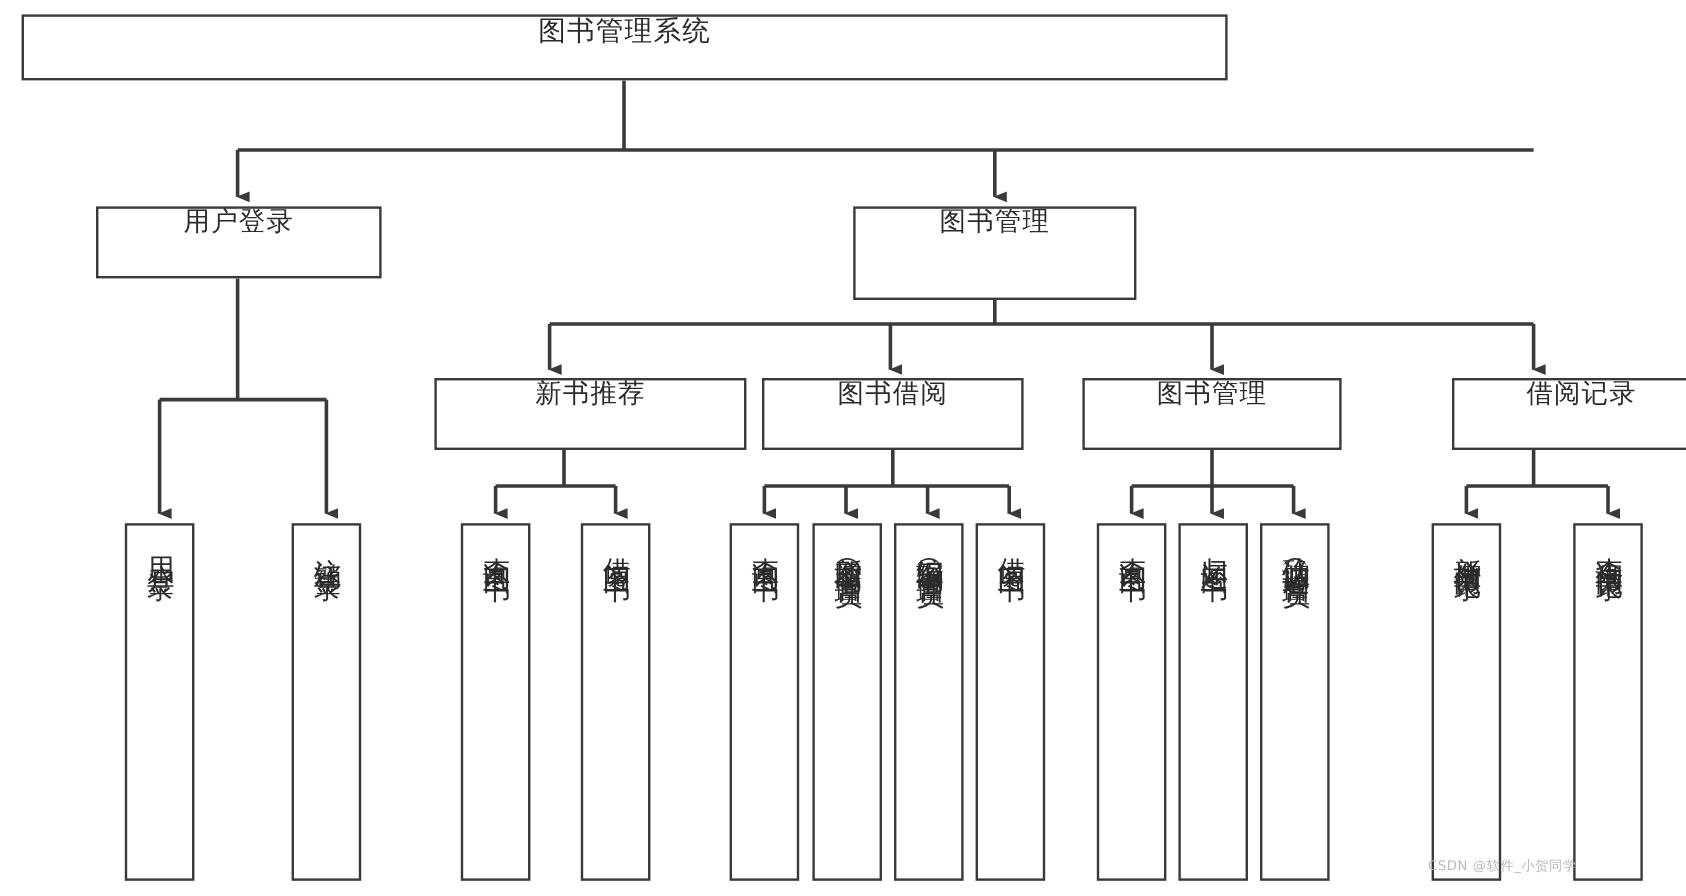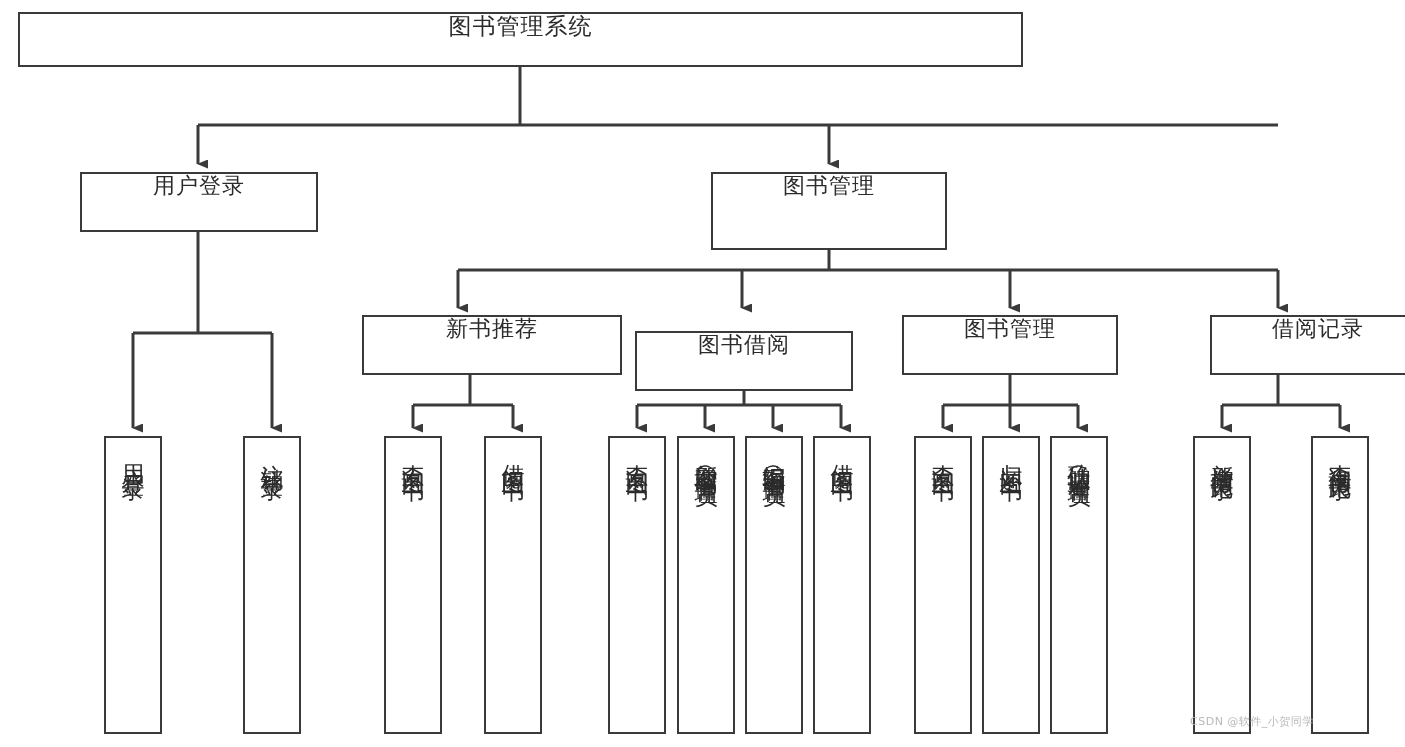--- a/index.html
+++ b/index.html
@@ -132,21 +132,21 @@
   <div class="node horiz" style="left:80px;top:172px;width:238px;height:60px;">
     <span class="lbl">用户登录</span>
   </div>
   <div class="node horiz" style="left:711px;top:172px;width:236px;height:78px;">
     <span class="lbl">图书管理</span>
   </div>
 
   <div class="node horiz" style="left:362px;top:315px;width:260px;height:60px;">
     <span class="lbl">新书推荐</span>
   </div>
-  <div class="node horiz" style="left:635px;top:315px;width:218px;height:60px;margin-top:16px;">
+  <div class="node horiz" style="left:635px;top:315px;width:218px;height:60px;">
     <span class="lbl">图书借阅</span>
   </div>
   <div class="node horiz" style="left:902px;top:315px;width:216px;height:60px;">
     <span class="lbl">图书管理</span>
   </div>
   <div class="node horiz" style="left:1170px;top:315px;width:216px;height:60px;margin-left:40px;">
     <span class="lbl">借阅记录</span>
   </div>
 
   <div class="node vert" style="left:104px;top:436px;width:58px;height:298px;">

